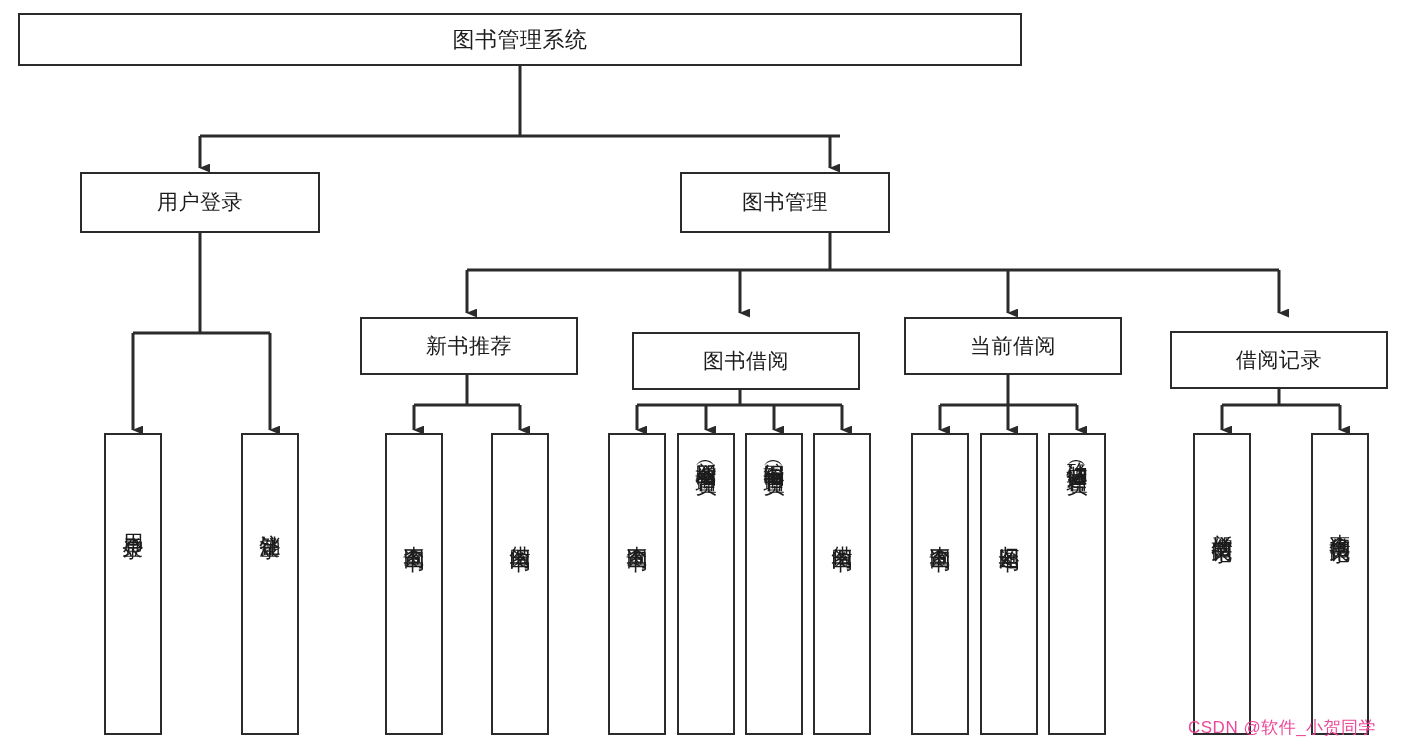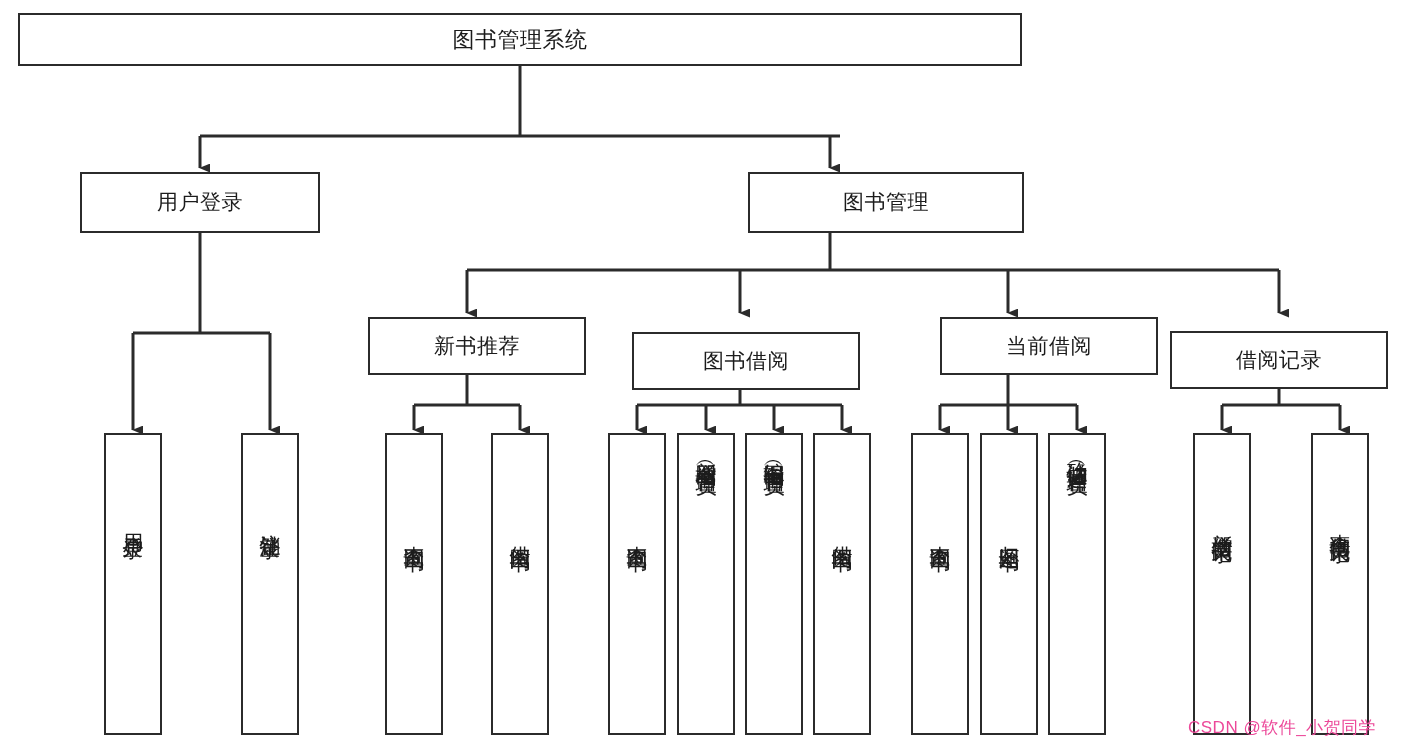--- a/index.html
+++ b/index.html
@@ -139,33 +139,33 @@
   </svg>
 
   <div class="node root horizontal" style="left:18px; top:13px; width:1004px; height:53px;">
     <span class="label">图书管理系统</span>
   </div>
 
   <div class="node horizontal" style="left:80px; top:172px; width:240px; height:61px;">
     <span class="label">用户登录</span>
   </div>
 
-  <div class="node horizontal" style="left:748px; top:172px; width:276px; height:61px;">
+  <div class="node horizontal" style="left:680px; top:172px; width:210px; height:61px;">
     <span class="label">图书管理</span>
   </div>
 
-  <div class="node horizontal" style="left:368px; top:317px; width:218px; height:58px;">
+  <div class="node horizontal" style="left:360px; top:317px; width:218px; height:58px;">
     <span class="label">新书推荐</span>
   </div>
 
   <div class="node horizontal" style="left:632px; top:332px; width:228px; height:58px;">
     <span class="label">图书借阅</span>
   </div>
 
-  <div class="node horizontal" style="left:940px; top:317px; width:218px; height:58px;">
+  <div class="node horizontal" style="left:904px; top:317px; width:218px; height:58px;">
     <span class="label">当前借阅</span>
   </div>
 
   <div class="node horizontal" style="left:1170px; top:317px; width:218px; height:58px;margin-top:14px;">
     <span class="label">借阅记录</span>
   </div>
 
   <div class="node vertical mid" style="left:104px; top:433px; width:58px; height:302px;">
     <span class="label">用户登录</span>
   </div>

